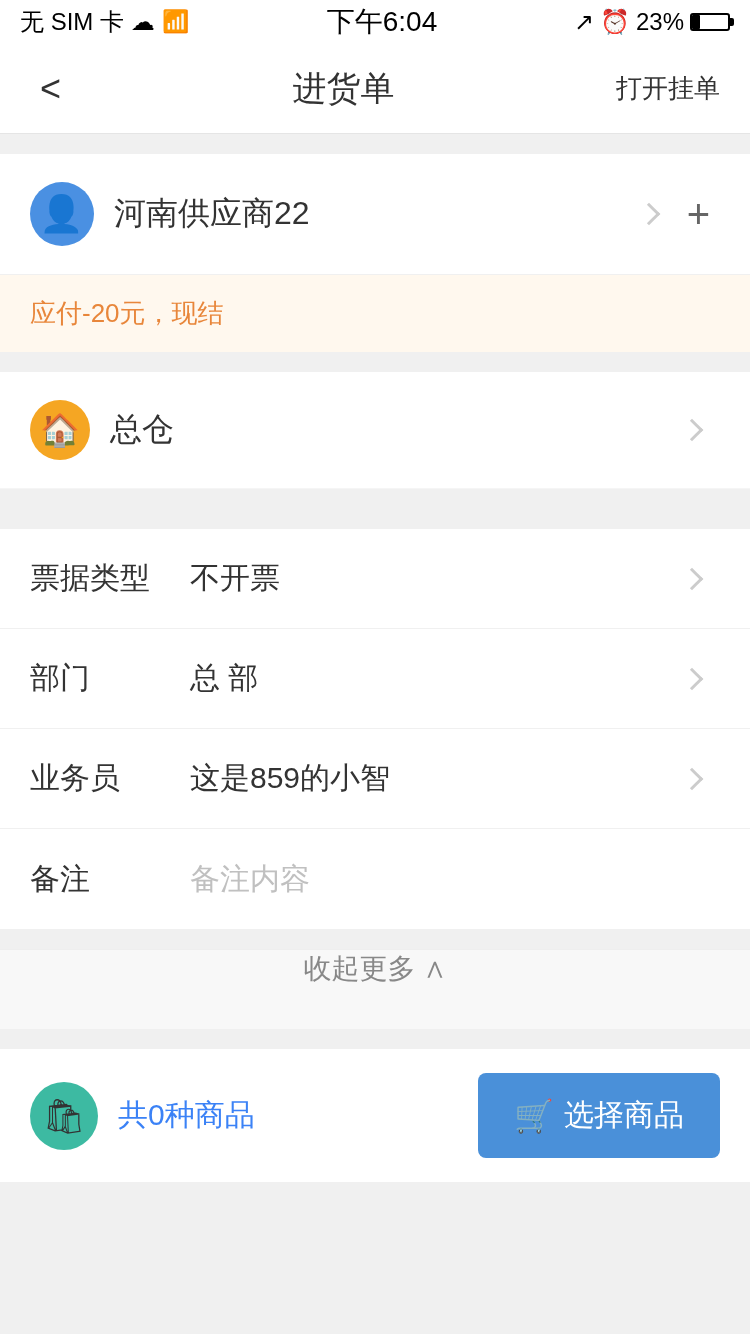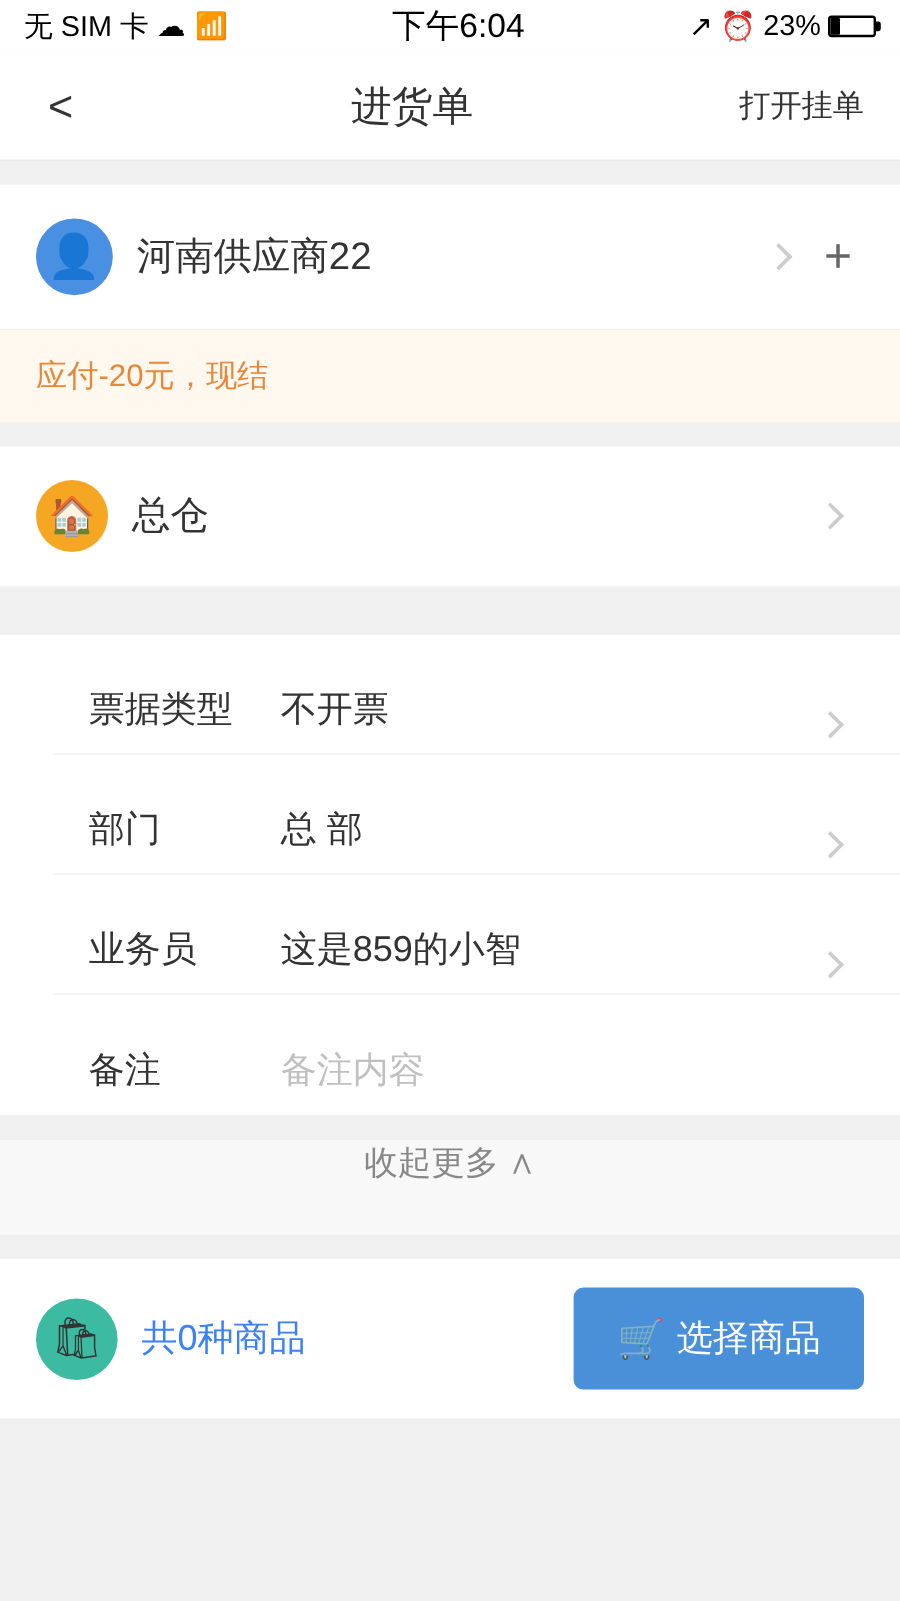--- a/index.html
+++ b/index.html
@@ -150,25 +150,24 @@
       color: #333;
     }
 
     
     .form-section {
       background: #fff;
       margin-top: 20px;
     }
     .form-row {
       display: flex;
-      align-items: flex-end;
+      align-items: center;
       padding: 16px 30px;
       border-bottom: 1px solid #f0f0f0;
       min-height: 100px;
-      margin-left: 44px;
     }
     .form-row:last-child { border-bottom: none; }
     .form-label {
       font-size: 30px;
       color: #333;
       min-width: 120px;
       flex-shrink: 0;
     }
     .form-value {
       flex: 1;

